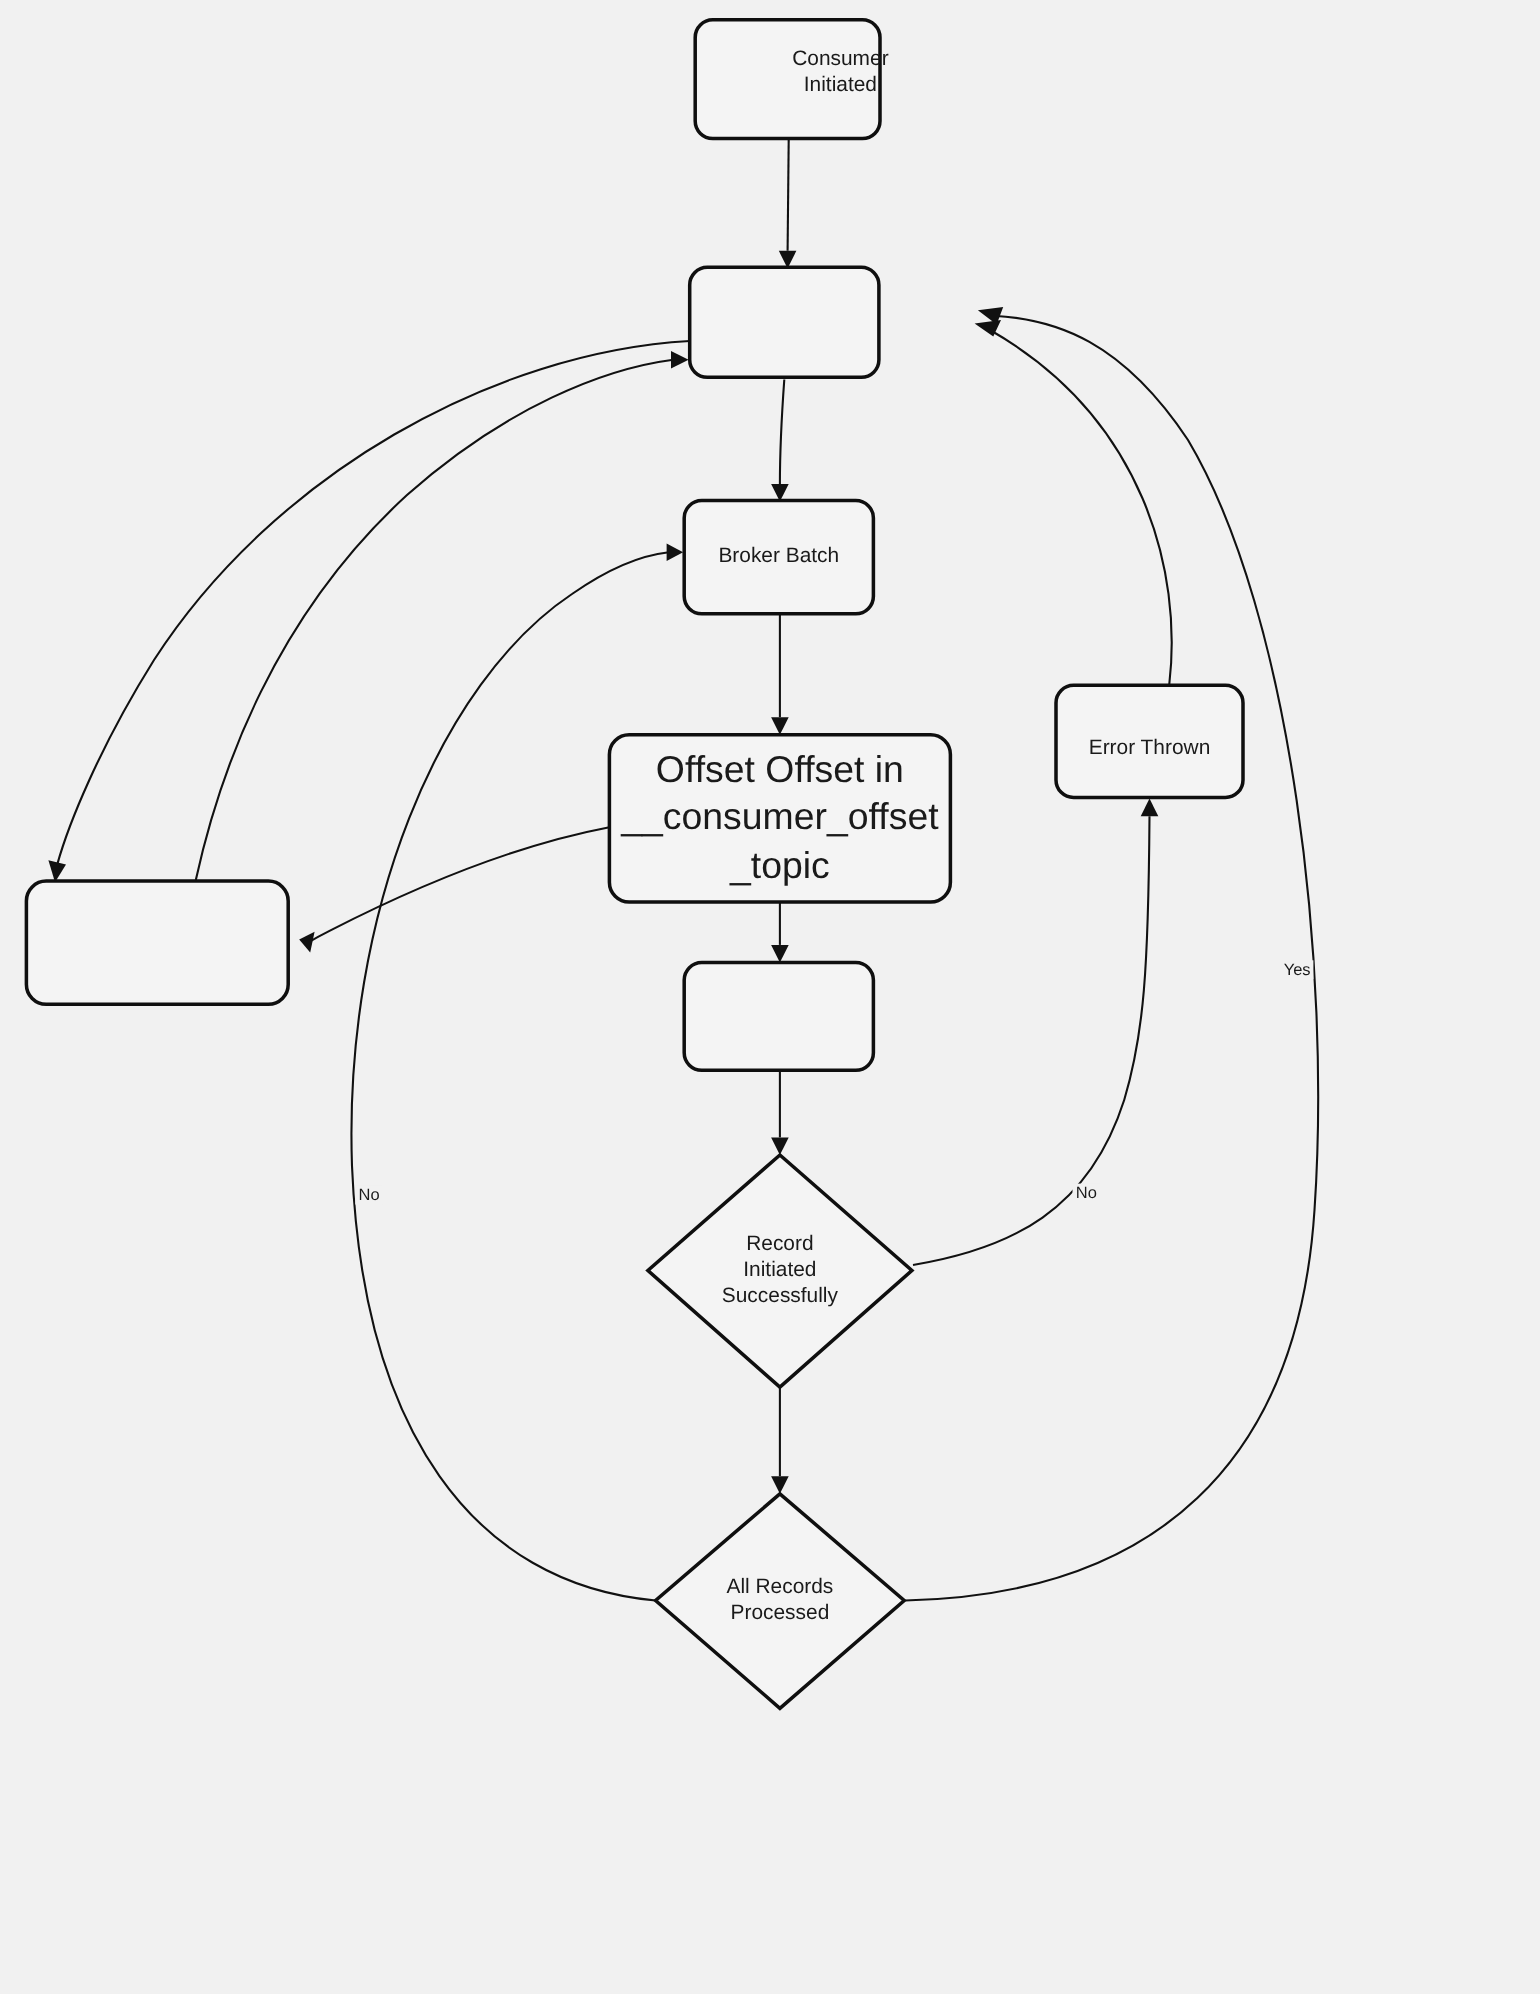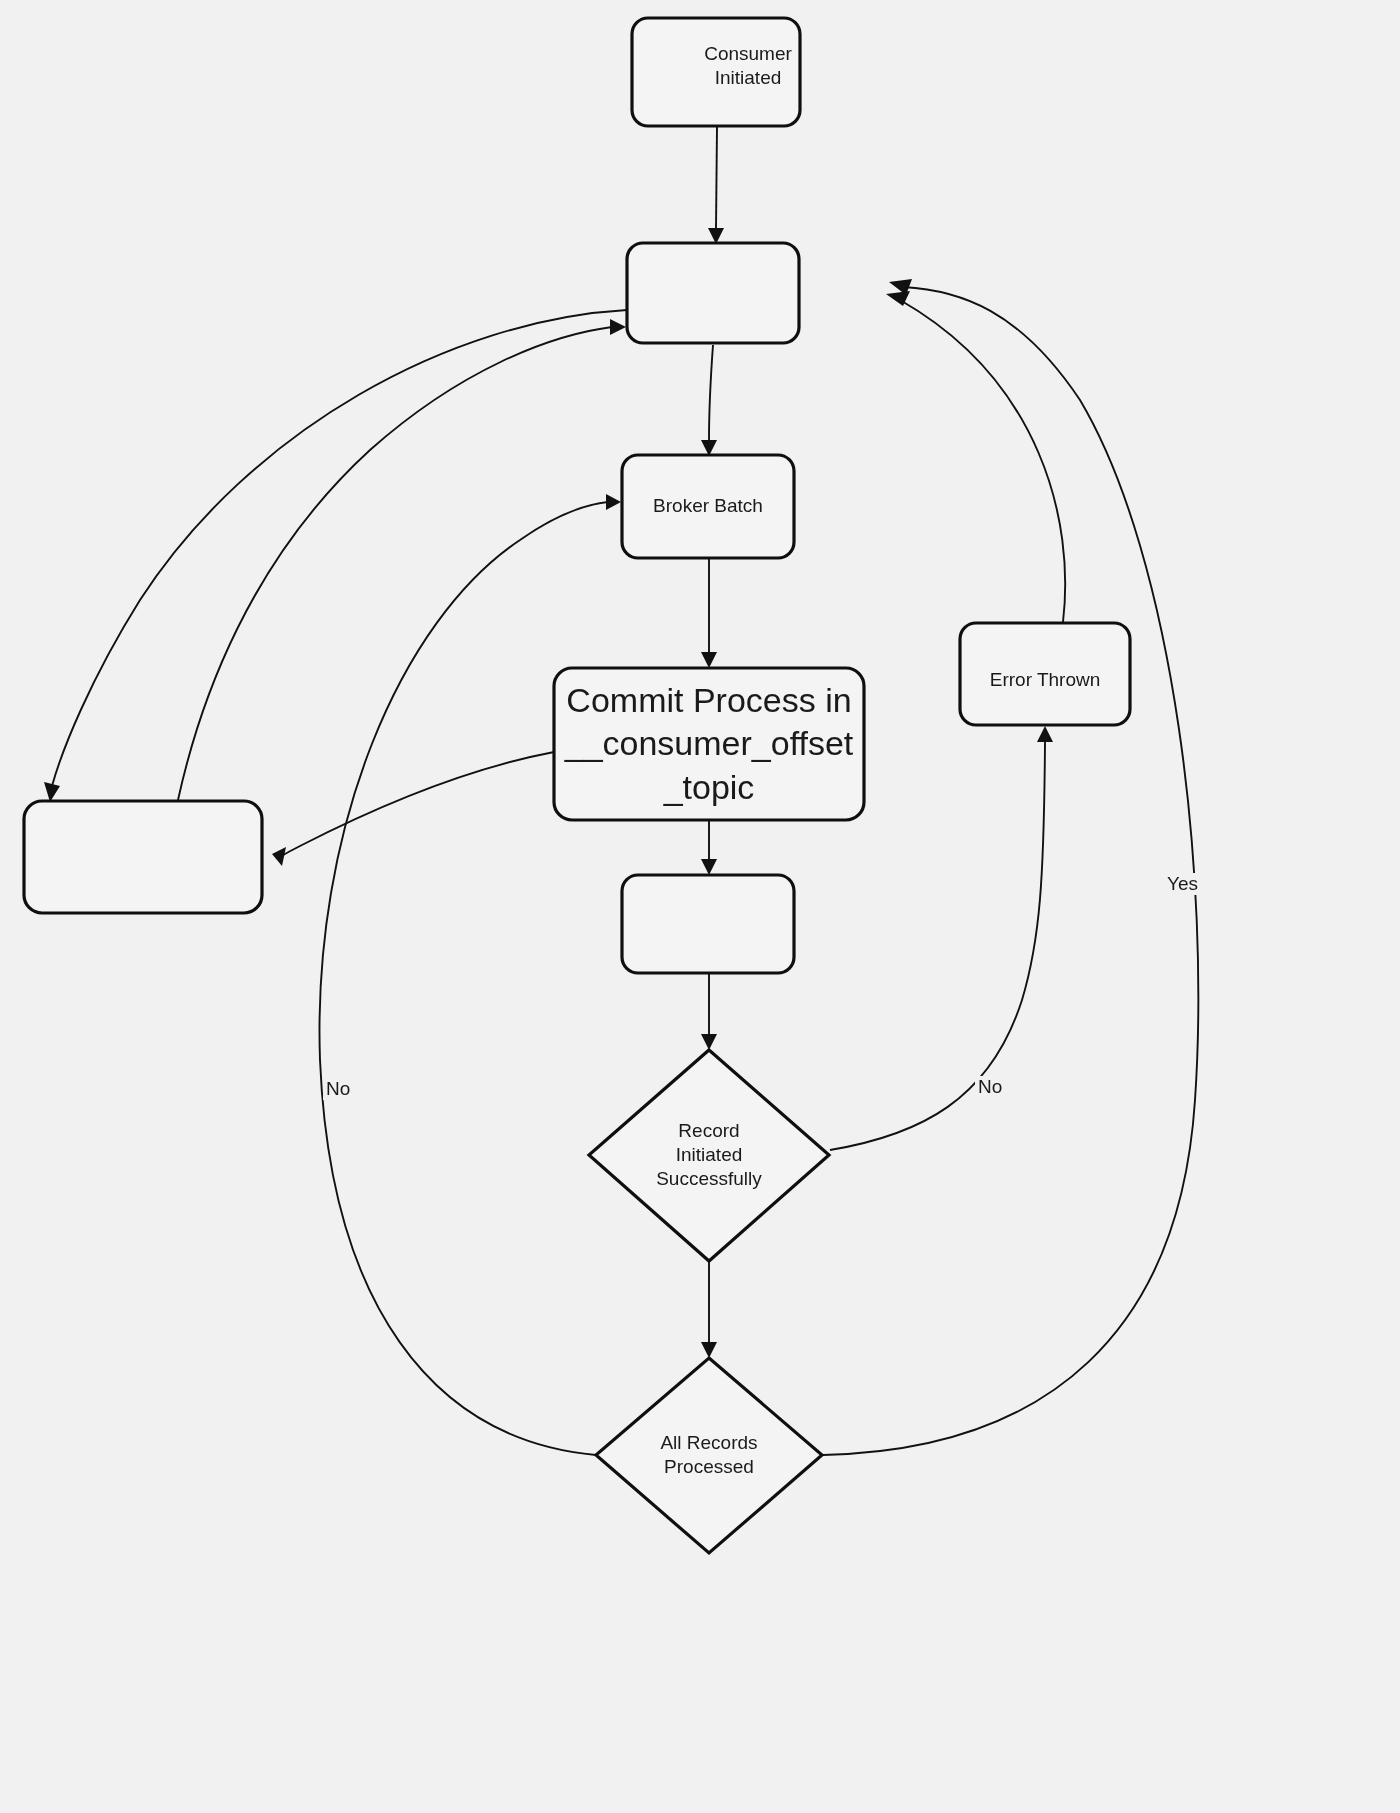--- a/index.html
+++ b/index.html
@@ -53,21 +53,21 @@
     display: flex;
     align-items: center;
     justify-content: center;
     pointer-events: none;
   }
   .lbl-sm { font-size: 19px; }
   .lbl-lg { font-size: 34px; }
   .edge-label {
     position: absolute;
     color: #1a1a1a;
-    font-size: 19px;
+    font-size: 15px;
     text-align: center;
     background: #f1f1f1;
     padding: 0 3px;
     pointer-events: none;
   }
 </style>
 </head>
 <body>
 
 <div id="diagram-root">
@@ -168,27 +168,27 @@
 
     <rect class="node-rect" x="960" y="623" width="170" height="102" rx="16" ry="16"></rect>
 
     <rect class="node-rect" x="622" y="875" width="172" height="98" rx="16" ry="16"></rect>
 
     <polygon class="node-diamond" points="709,1050 829,1155 709,1261 589,1155"></polygon>
 
     <polygon class="node-diamond" points="709,1358 822,1455 709,1553 596,1455"></polygon>
   </svg>
 
-  <div class="node-label lbl-sm" style="left:664px; top:18px; width:168px; height:96px;">Consumer
+  <div class="node-label lbl-sm" style="left:632px; top:18px; width:168px; height:96px;padding-left:48px;">Consumer
 Initiated</div>
 
 
   <div class="node-label lbl-sm" style="left:622px; top:455px; width:172px; height:103px;">Broker Batch</div>
 
-  <div class="node-label lbl-lg" style="left:554px; top:668px; width:310px; height:152px;">Commit Process in
+  <div class="node-label lbl-lg" style="left:554px; top:668px; width:310px; height:152px;">Offset Offset in
 __consumer_offset
 _topic</div>
 
 
   <div class="node-label lbl-sm" style="left:960px; top:623px; width:170px; height:114px;">Error Thrown</div>
 
 
   <div class="node-label lbl-sm" style="left:609px; top:1075px; width:200px; height:160px;">Record
 Initiated
 Successfully</div>

